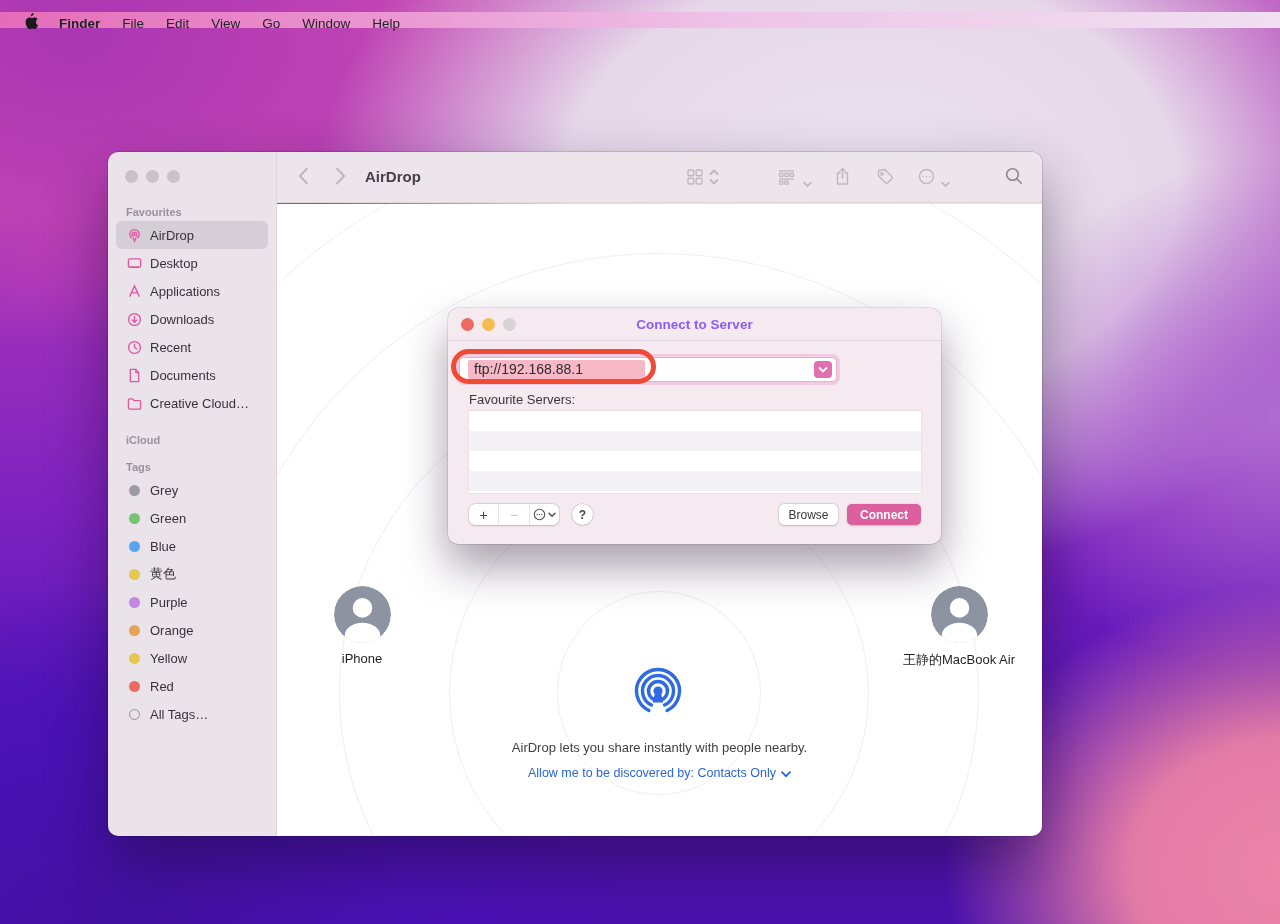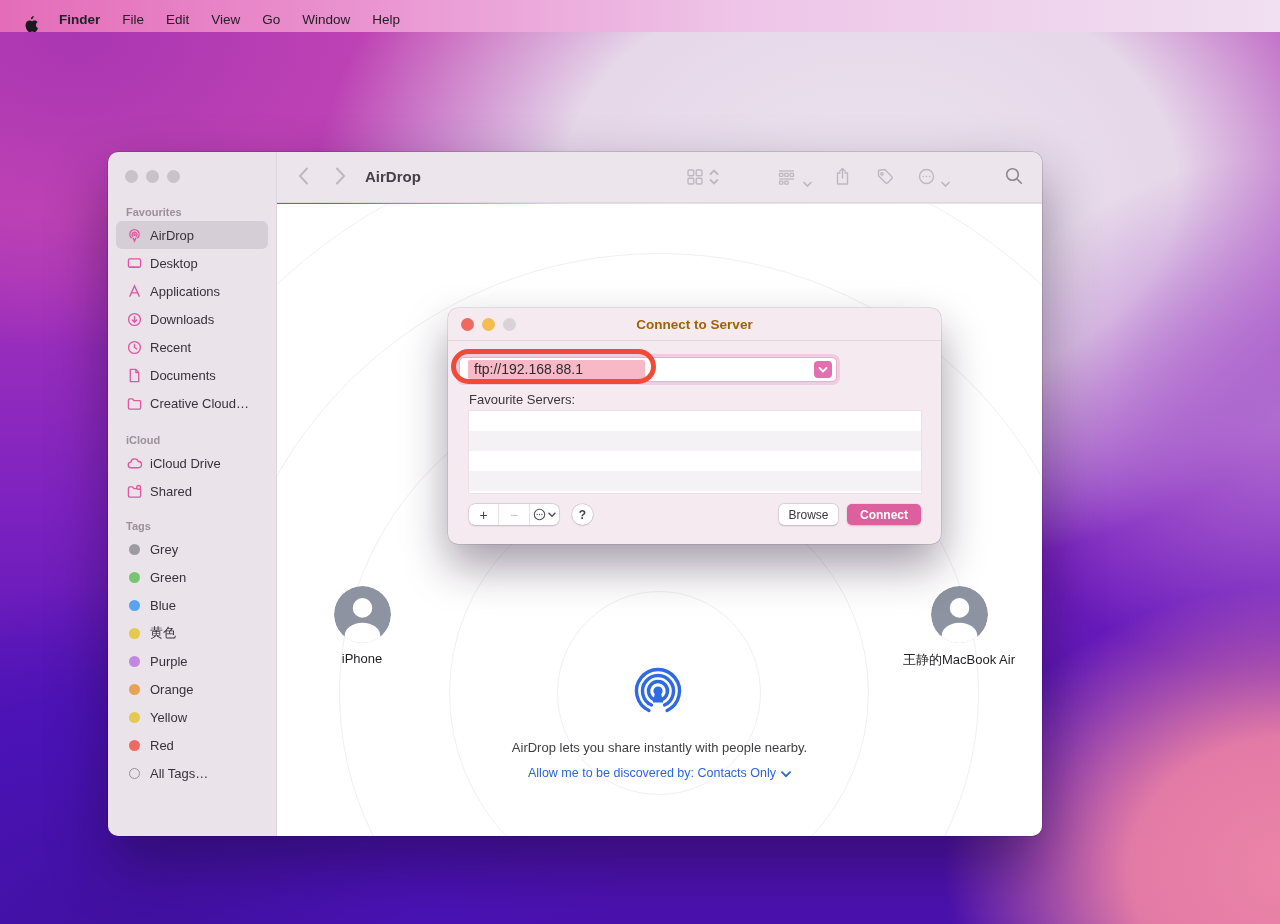--- a/index.html
+++ b/index.html
@@ -13,23 +13,23 @@
       radial-gradient(40% 45% at 101% 94%, #ec85a7 0%, #e27aa6 32%, rgba(226,122,166,0) 68%),
       radial-gradient(52% 50% at 10% 102%, #40119f 0%, #4a12b5 45%, rgba(74,18,181,0) 78%),
       radial-gradient(34% 40% at 100% 45%, #b06cd0 0%, rgba(176,108,208,0) 70%),
       radial-gradient(60% 58% at 68% 20%, #ebe3ee 0%, #e6d7e9 40%, rgba(231,215,234,0) 72%),
       radial-gradient(45% 42% at 6% 4%, #aa36b2 0%, #bc41b4 45%, rgba(188,65,180,0) 80%),
       radial-gradient(35% 30% at 30% 0%, #cc4aae 0%, rgba(204,74,174,0) 70%),
       linear-gradient(to bottom, #b13ab4 0%, #a332bb 30%, #7d22c0 55%, #5a16b8 76%, #4a11ad 100%);
   }
 
   
-  .menubar { position:absolute; top:0; left:0; right:0; height:32px;
+  .menubar { position:absolute; top:12px; left:0; right:0; height:16px;
     background:linear-gradient(90deg,#e46cb8 0%,#ea96d2 30%,#eec5e8 58%,#f0e0f1 100%);
-    display:flex; align-items:flex-end; padding:0 8px 0 14px;
+    display:flex; align-items:flex-start; padding:0 8px 0 14px;
     font-size:13.5px; color:#222126; z-index:40; }
   .menu-item { padding:0 11px; line-height:24px; }
   .menu-item.app-name { font-weight:bold; }
   .apple-wrap { padding:0 10px; display:flex; align-items:center; }
 
   
   .window { position:absolute; left:108px; top:152px; width:934px; height:684px;
     border-radius:10px; box-shadow:0 28px 60px rgba(25,6,45,.45), 0 0 0 .5px rgba(0,0,0,.25);
     z-index:10; }
   .sidebar { position:absolute; left:0; top:0; bottom:0; width:169px;
@@ -70,21 +70,21 @@
     font-size:13px; color:#404043; }
   .discover { position:absolute; left:0; right:0; top:562px; text-align:center;
     font-size:12.5px; color:#2a66d9; }
   .discover svg { vertical-align:-1px; margin-left:5px; }
 
   
   .dialog { position:absolute; left:448px; top:308px; width:493px; height:236px;
     background:#f6eaf1; border-radius:10px; z-index:20;
     box-shadow:0 22px 45px rgba(30,8,40,.40), 0 0 0 .5px rgba(0,0,0,.18); }
   .dlg-titlebar { position:relative; height:33px; display:flex; align-items:center;
-    justify-content:center; font-size:13.5px; font-weight:bold; color:#a16207;
+    justify-content:center; font-size:13.5px; font-weight:bold; color:#8b5cf6;
     border-bottom:1px solid #e4d6e0; }
   .dlg-lights { position:absolute; left:13px; top:10px; display:flex; gap:8px; }
   .dlg-light { width:13px; height:13px; border-radius:50%; }
   .dl-red { background:#ee6a5e; } .dl-yellow { background:#f4bd50; } .dl-grey { background:#d9d2d8; }
 
   .addr-field { position:absolute; left:11px; top:49px; width:378px; height:25px;
     background:#fff; border-radius:5px; border:1px solid #e6afd0;
     box-shadow:0 0 0 3px #f0cbe2; }
   .addr-text { position:absolute; left:8px; top:3px; font-size:14px; color:#2e2a2f;
     white-space:nowrap; }
@@ -210,39 +210,20 @@
         <span class="side-ic">
           <svg width="15" height="15" viewBox="0 0 16 16" fill="none" stroke="#e0569f" stroke-width="1.4" stroke-linejoin="round">
             <path d="M1.5 4.5a1.5 1.5 0 0 1 1.5-1.5h3l1.5 2h6a1 1 0 0 1 1 1v6.5a1.5 1.5 0 0 1-1.5 1.5H3a1.5 1.5 0 0 1-1.5-1.5z"></path>
           </svg>
           </span>
         <span>Creative Cloud…</span>
       </div>
     </div>
 
     <div class="side-label gap1">iCloud</div>
-    <div class="side-rows">
-      <div class="side-row">
-        <span class="side-ic">
-          <svg width="16" height="15" viewBox="0 0 17 16" fill="none" stroke="#e0569f" stroke-width="1.4" stroke-linejoin="round">
-            <path d="M4.5 12.5a3 3 0 0 1-.4-6 4 4 0 0 1 7.8-.6 2.9 2.9 0 0 1 .6 6.6z"></path>
-          </svg>
-          </span>
-        <span>iCloud Drive</span>
-      </div>
-      <div class="side-row">
-        <span class="side-ic">
-          <svg width="15" height="15" viewBox="0 0 16 16" fill="none" stroke="#e0569f" stroke-width="1.4" stroke-linejoin="round">
-            <path d="M1.5 4.5a1.5 1.5 0 0 1 1.5-1.5h3l1.5 2h6a1 1 0 0 1 1 1v6.5a1.5 1.5 0 0 1-1.5 1.5H3a1.5 1.5 0 0 1-1.5-1.5z"></path>
-            <circle cx="12.4" cy="3.6" r="2" fill="#eae3ea"></circle>
-          </svg>
-          </span>
-        <span>Shared</span>
-      </div>
-    </div>
 
     <div class="side-label gap2">Tags</div>
     <div class="side-rows">
       <div class="side-row">
         <span class="side-ic">
             <span class="tag-dot" style="background: rgb(155, 155, 161);"></span>
           </span>
         <span>Grey</span>
       </div>
       <div class="side-row">

